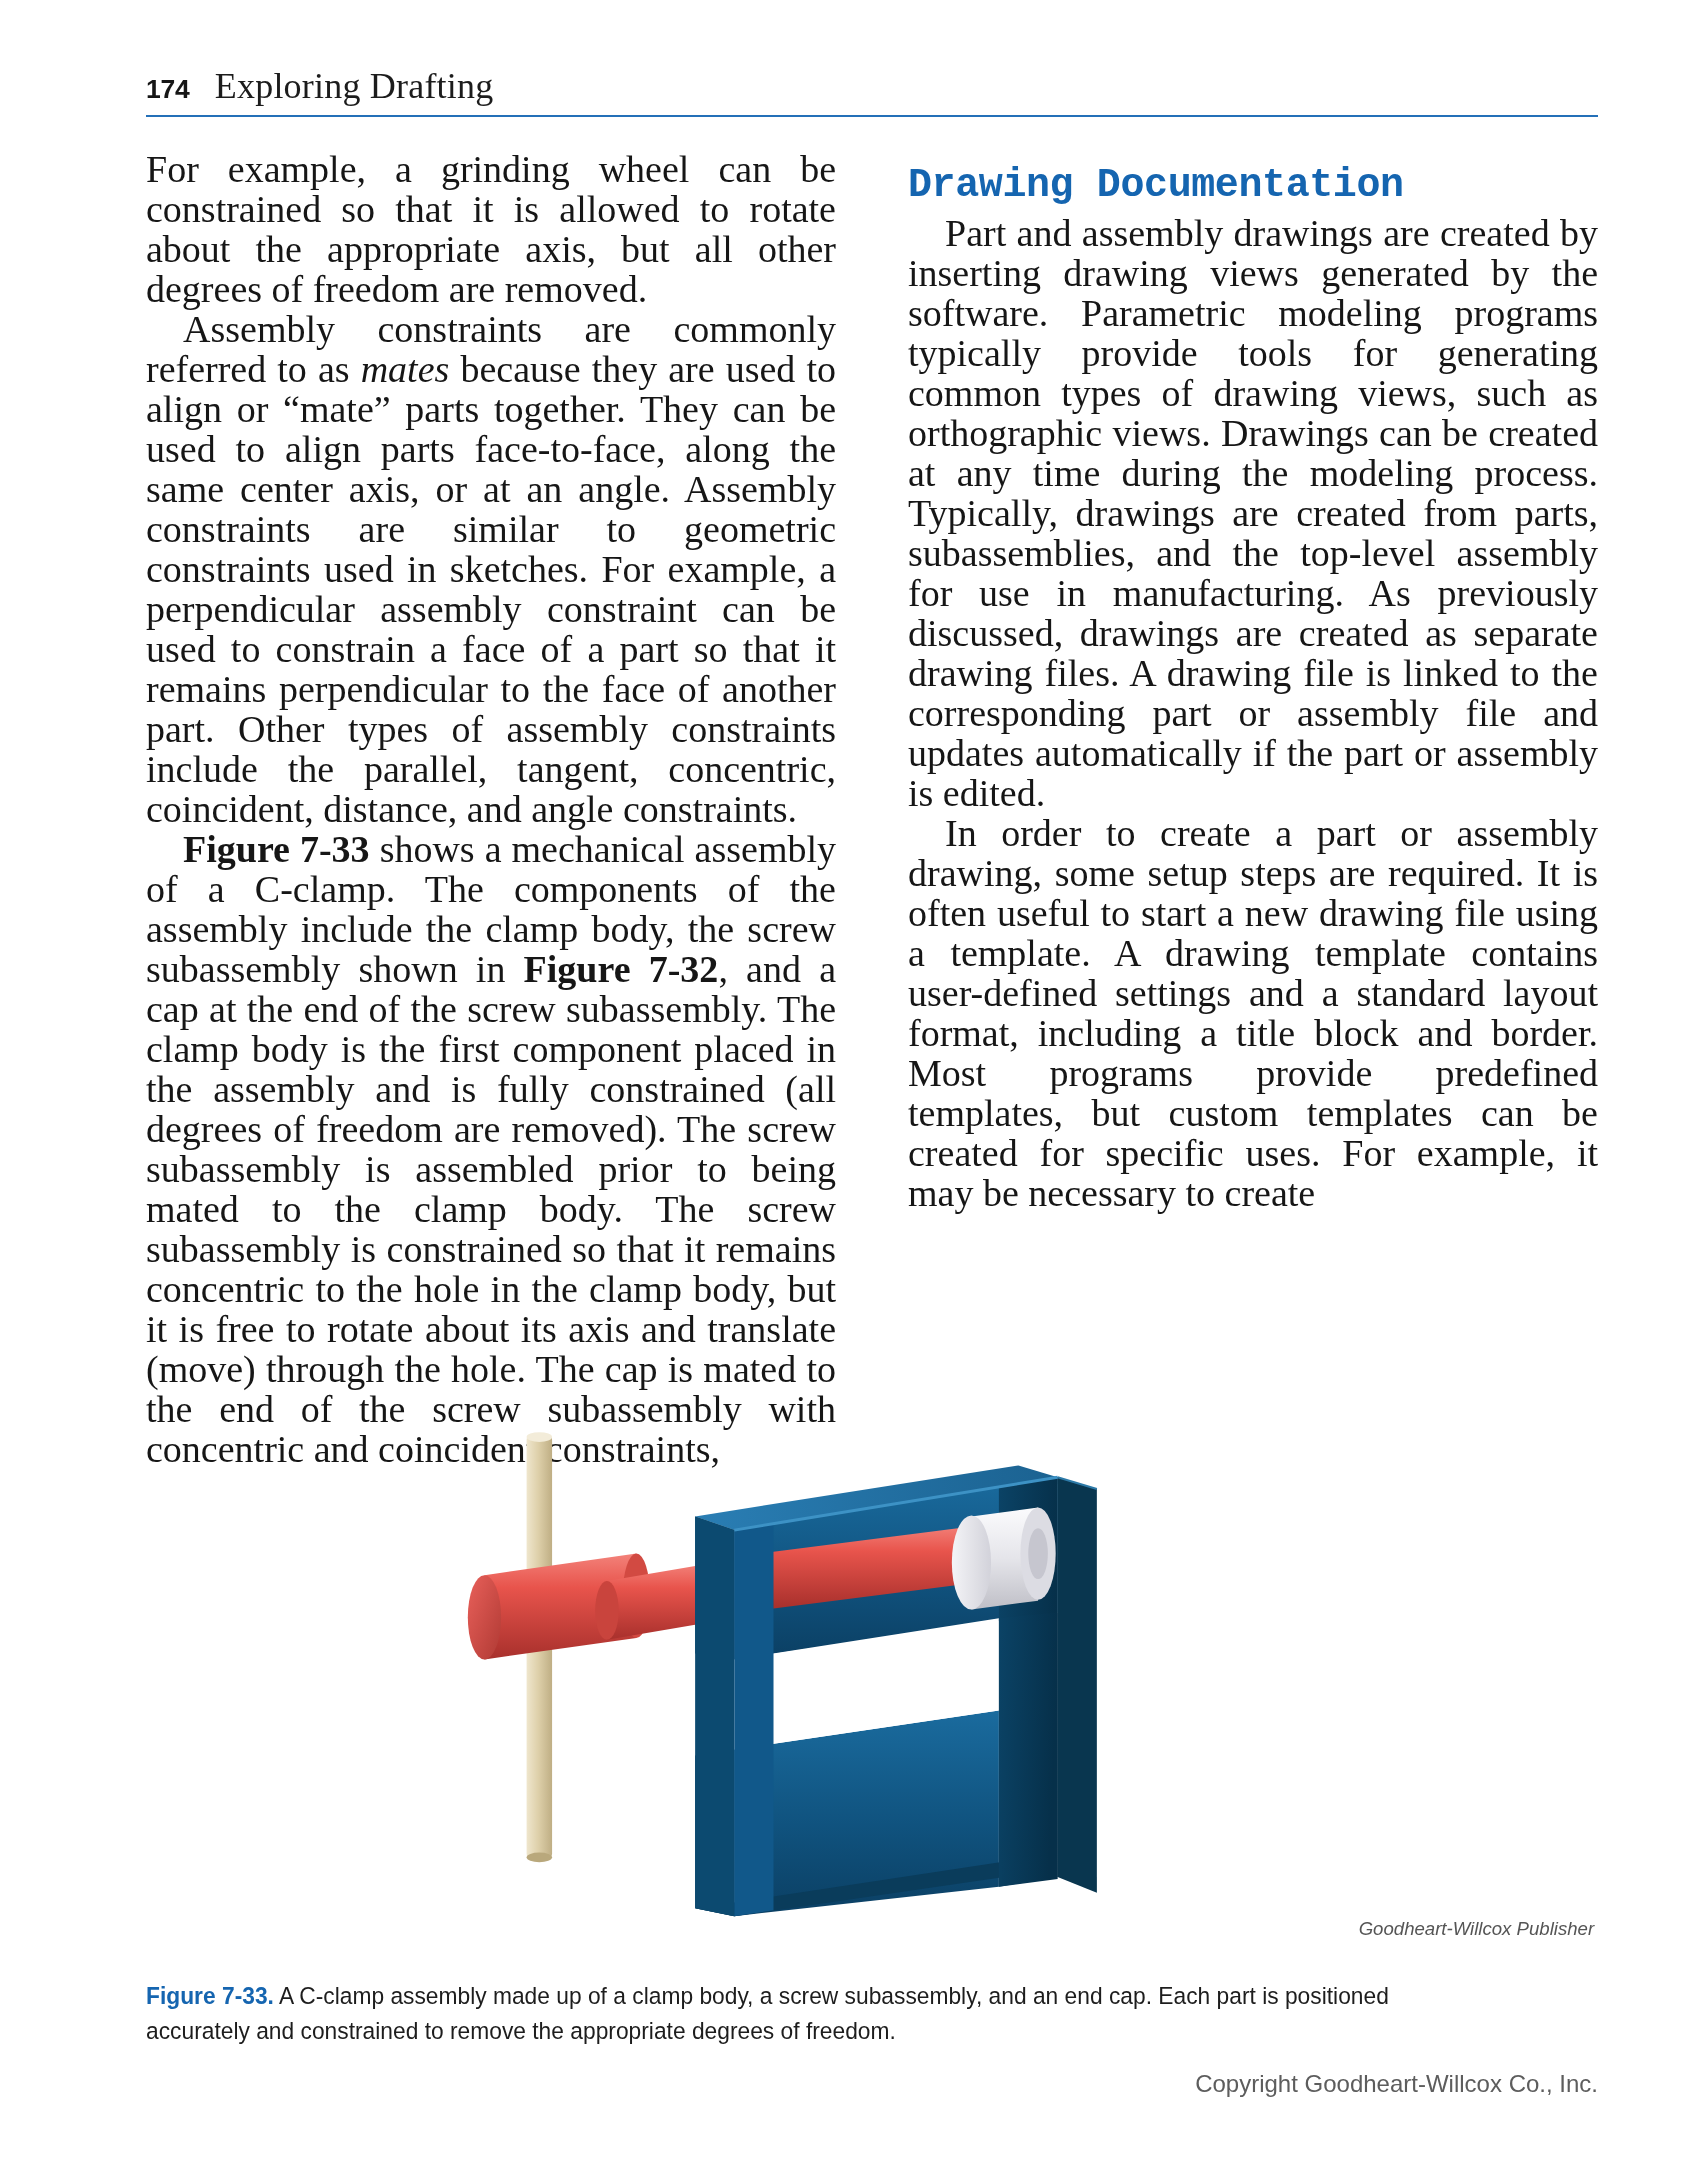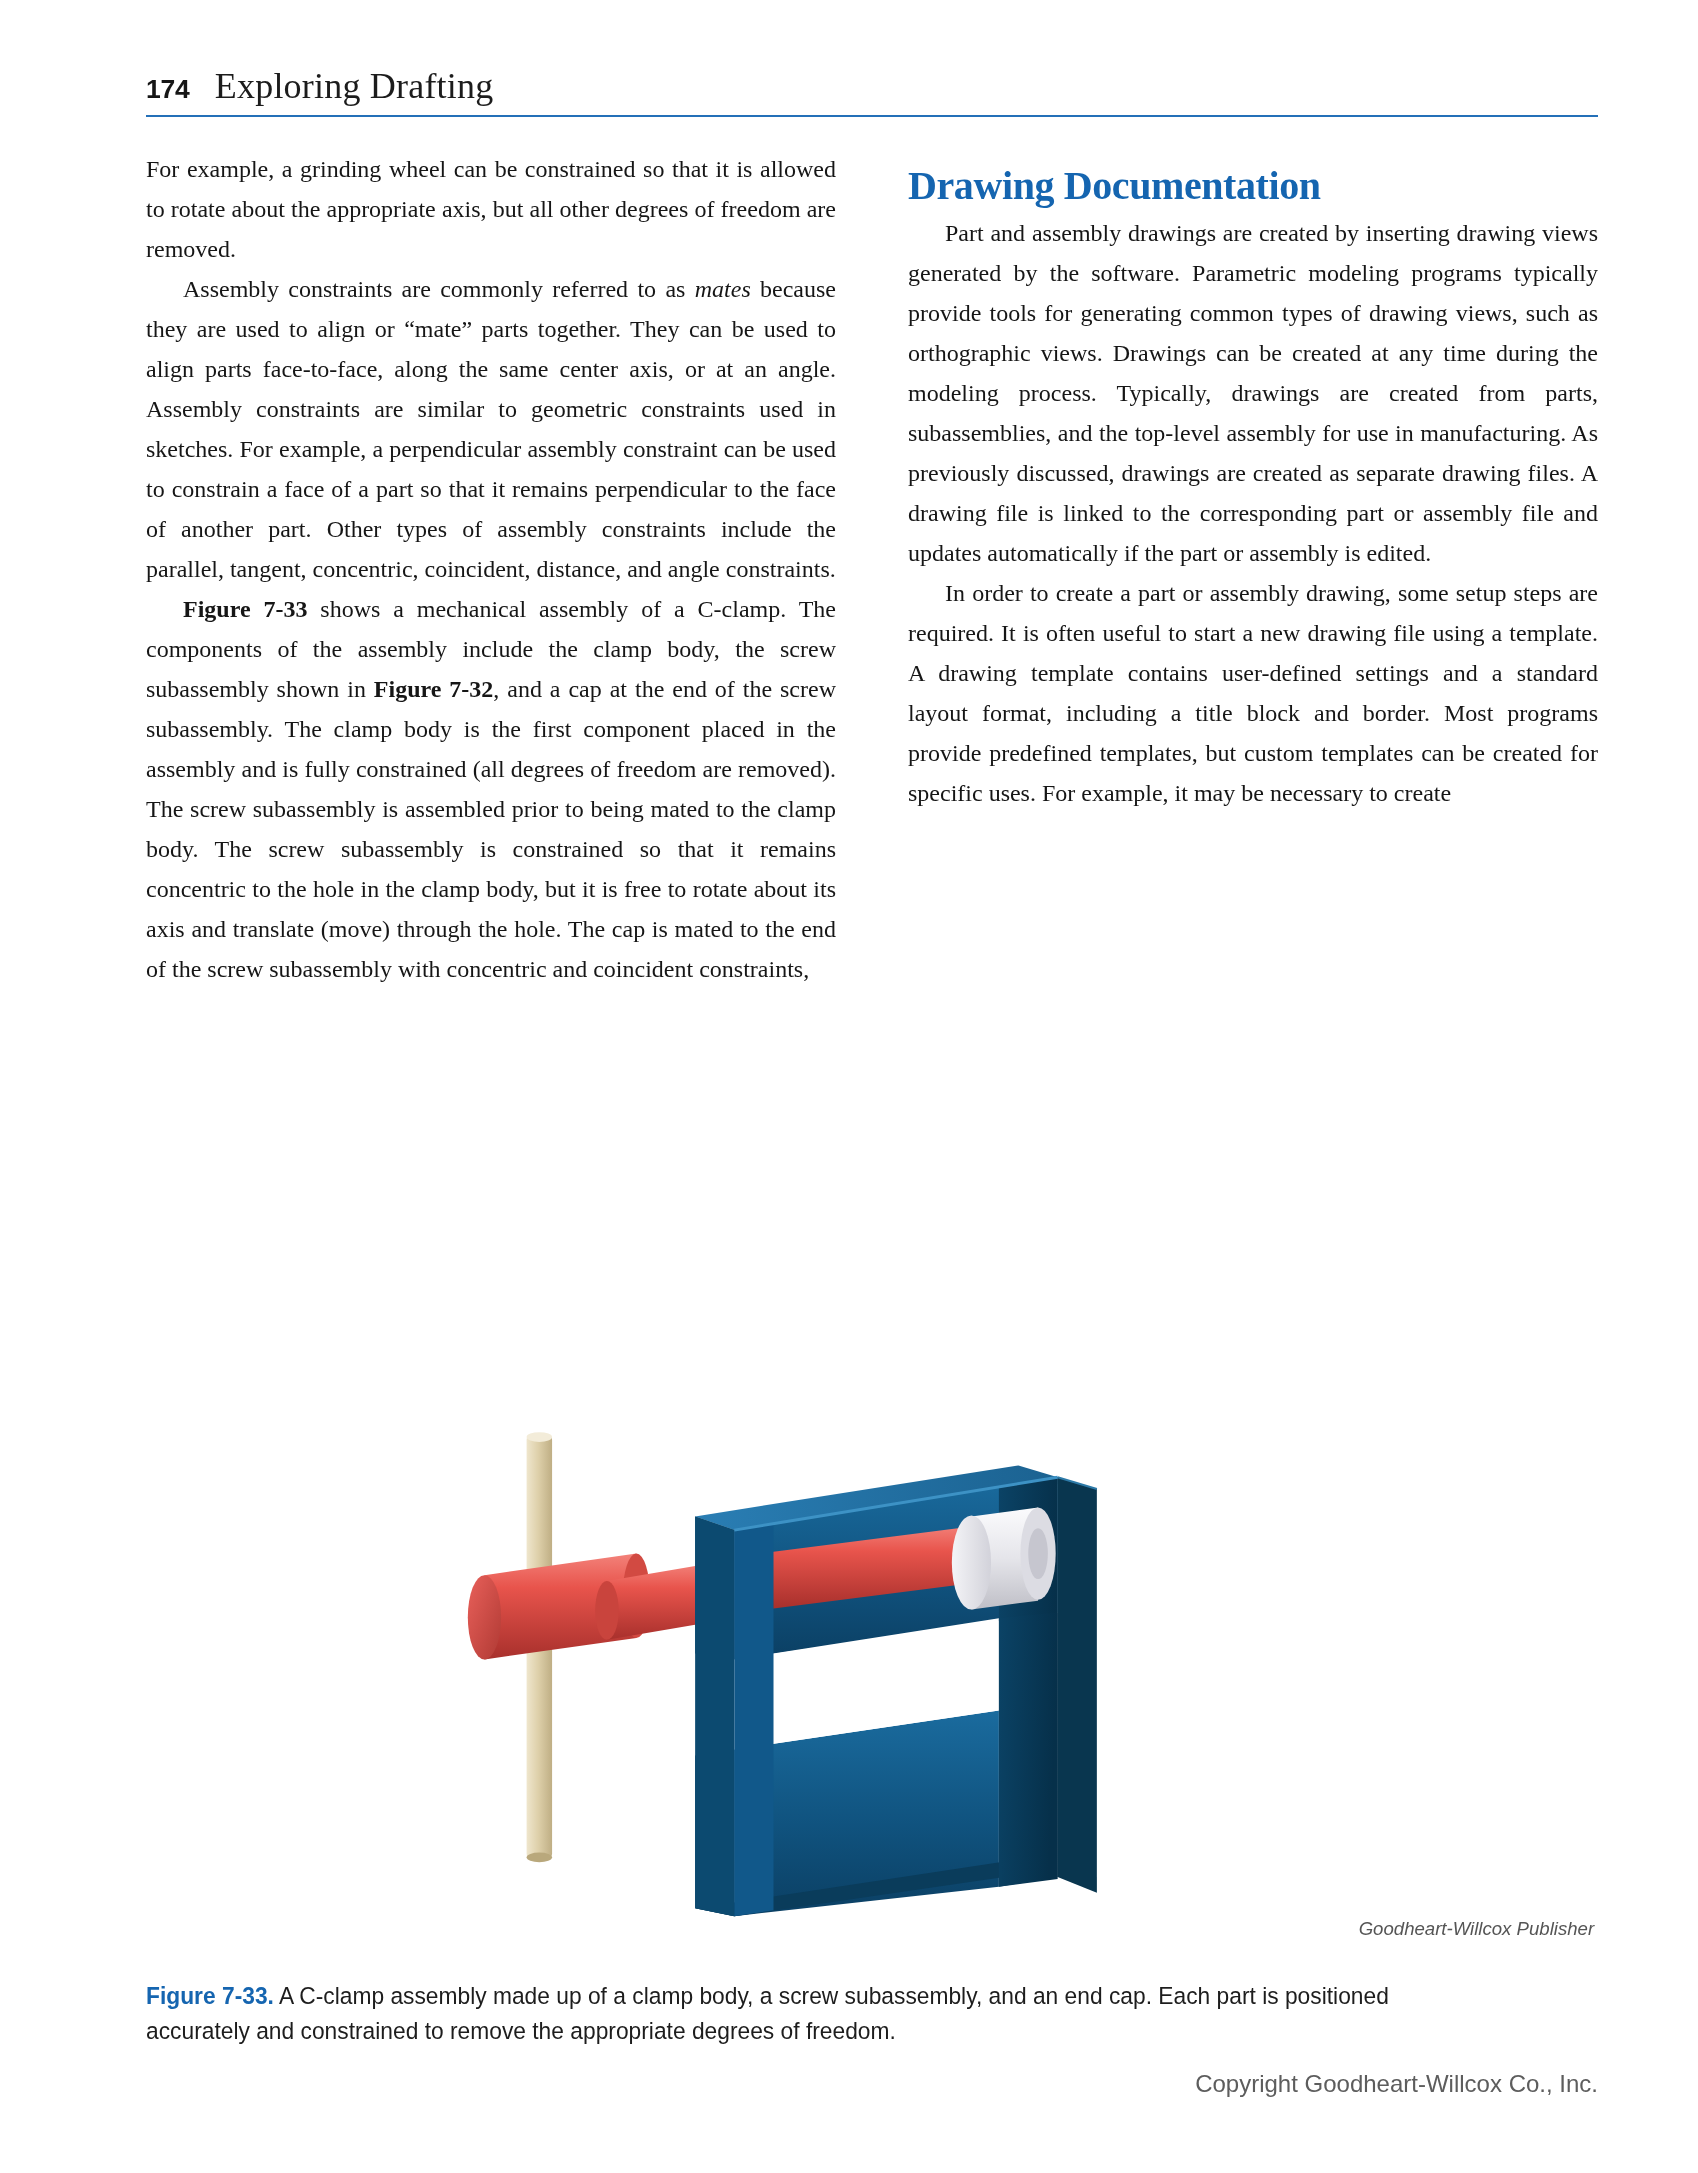--- a/index.html
+++ b/index.html
@@ -69,34 +69,34 @@
     position: absolute;
     top: 0;
     width: 690px;
   }
   .col.left  { left: 0px; }
   .col.right { left: 762px; }
 
   .col p {
     margin: 0;
     font-family: "Liberation Serif", serif;
-    font-size: 24px;
+    font-size: 38px;
     line-height: 40px;
     text-align: justify;
     text-justify: inter-word;
     color: #161616;
     hyphens: manual;
   }
   .col p.indent { text-indent: 37px; }
   .col p i { font-style: italic; }
   .col p b { font-weight: bold; }
 
   h2.section-head {
     margin: 12.7px 0 3.9px 0;
-    font-family: Liberation Serif, serif;
+    font-family: Liberation Mono, monospace;
     font-weight: bold;
     font-size: 40px;
     line-height: 47px;
     letter-spacing: -0.4px;
     color: #1565b0;
   }
   h3.sub-head {
     margin: 25.5px 0 2px 0;
     font-family: "Liberation Sans", sans-serif;
     font-weight: bold;

